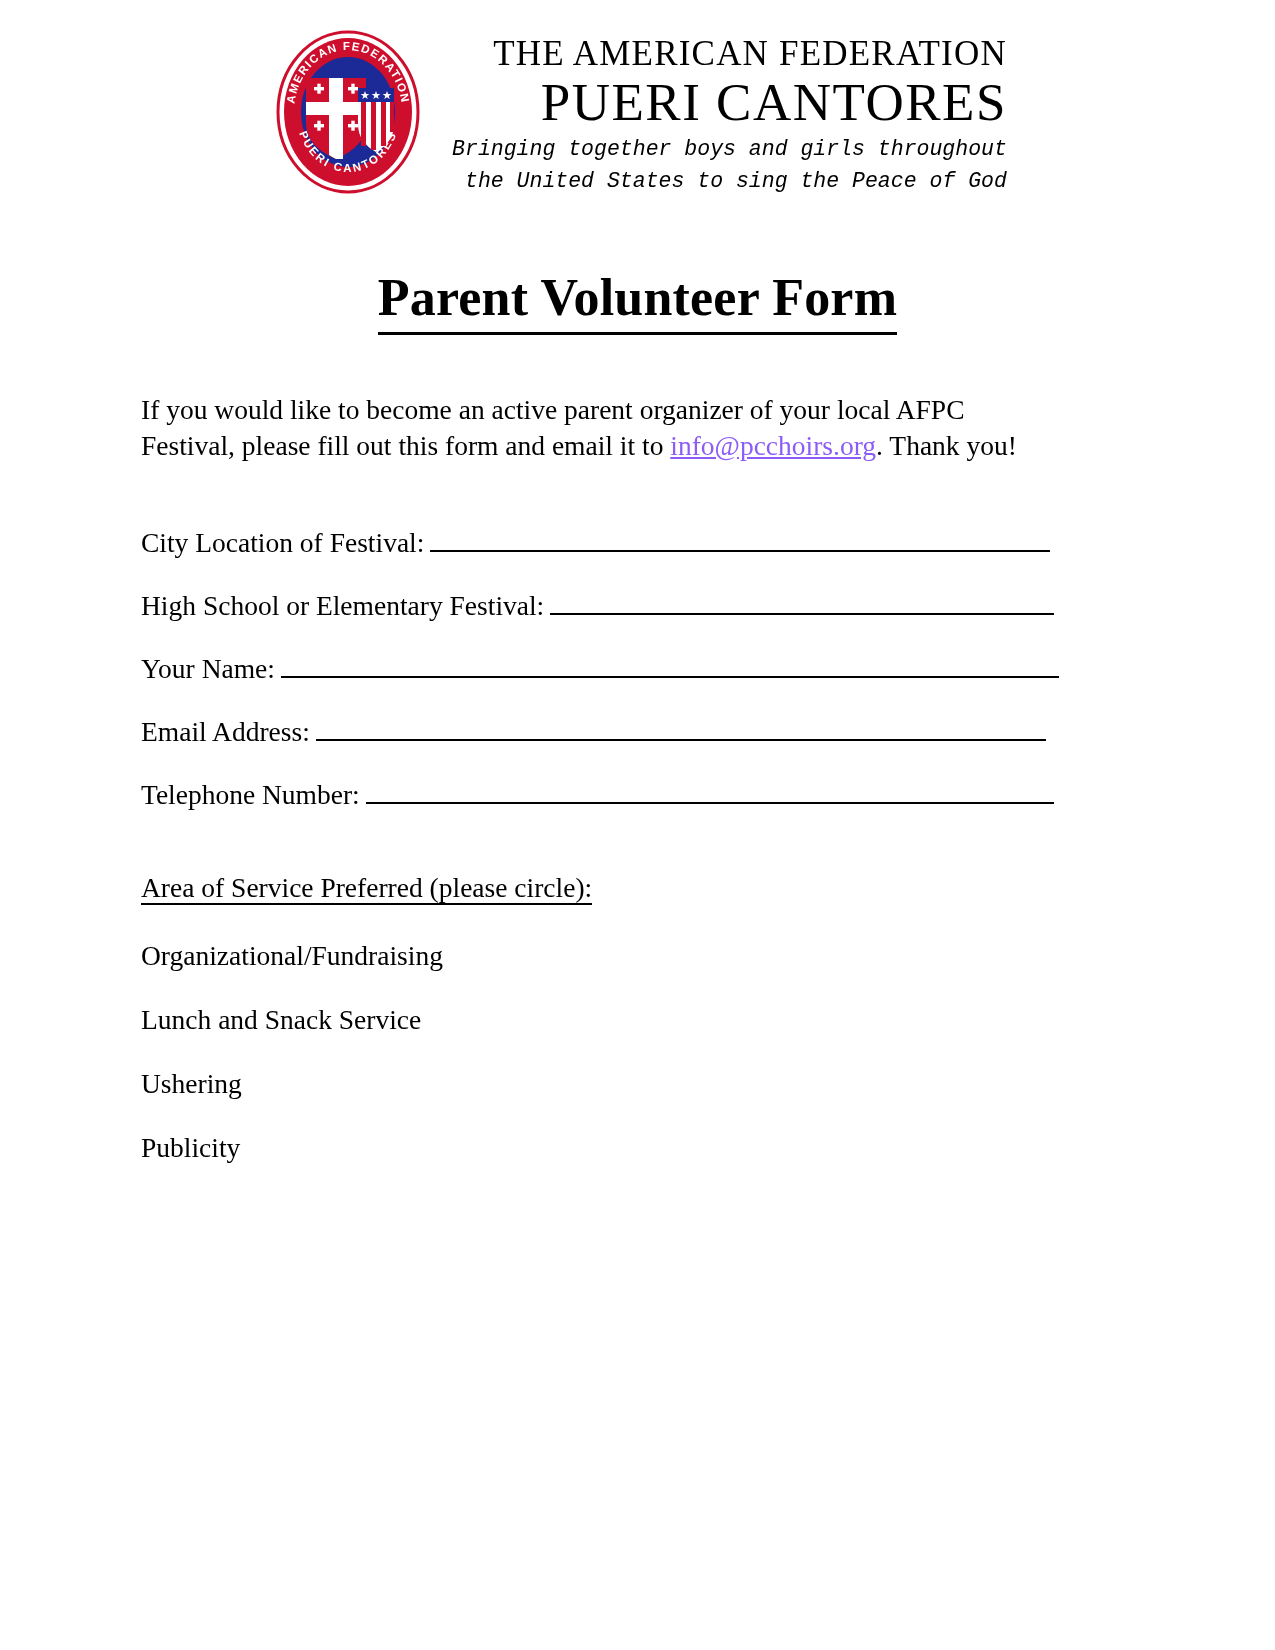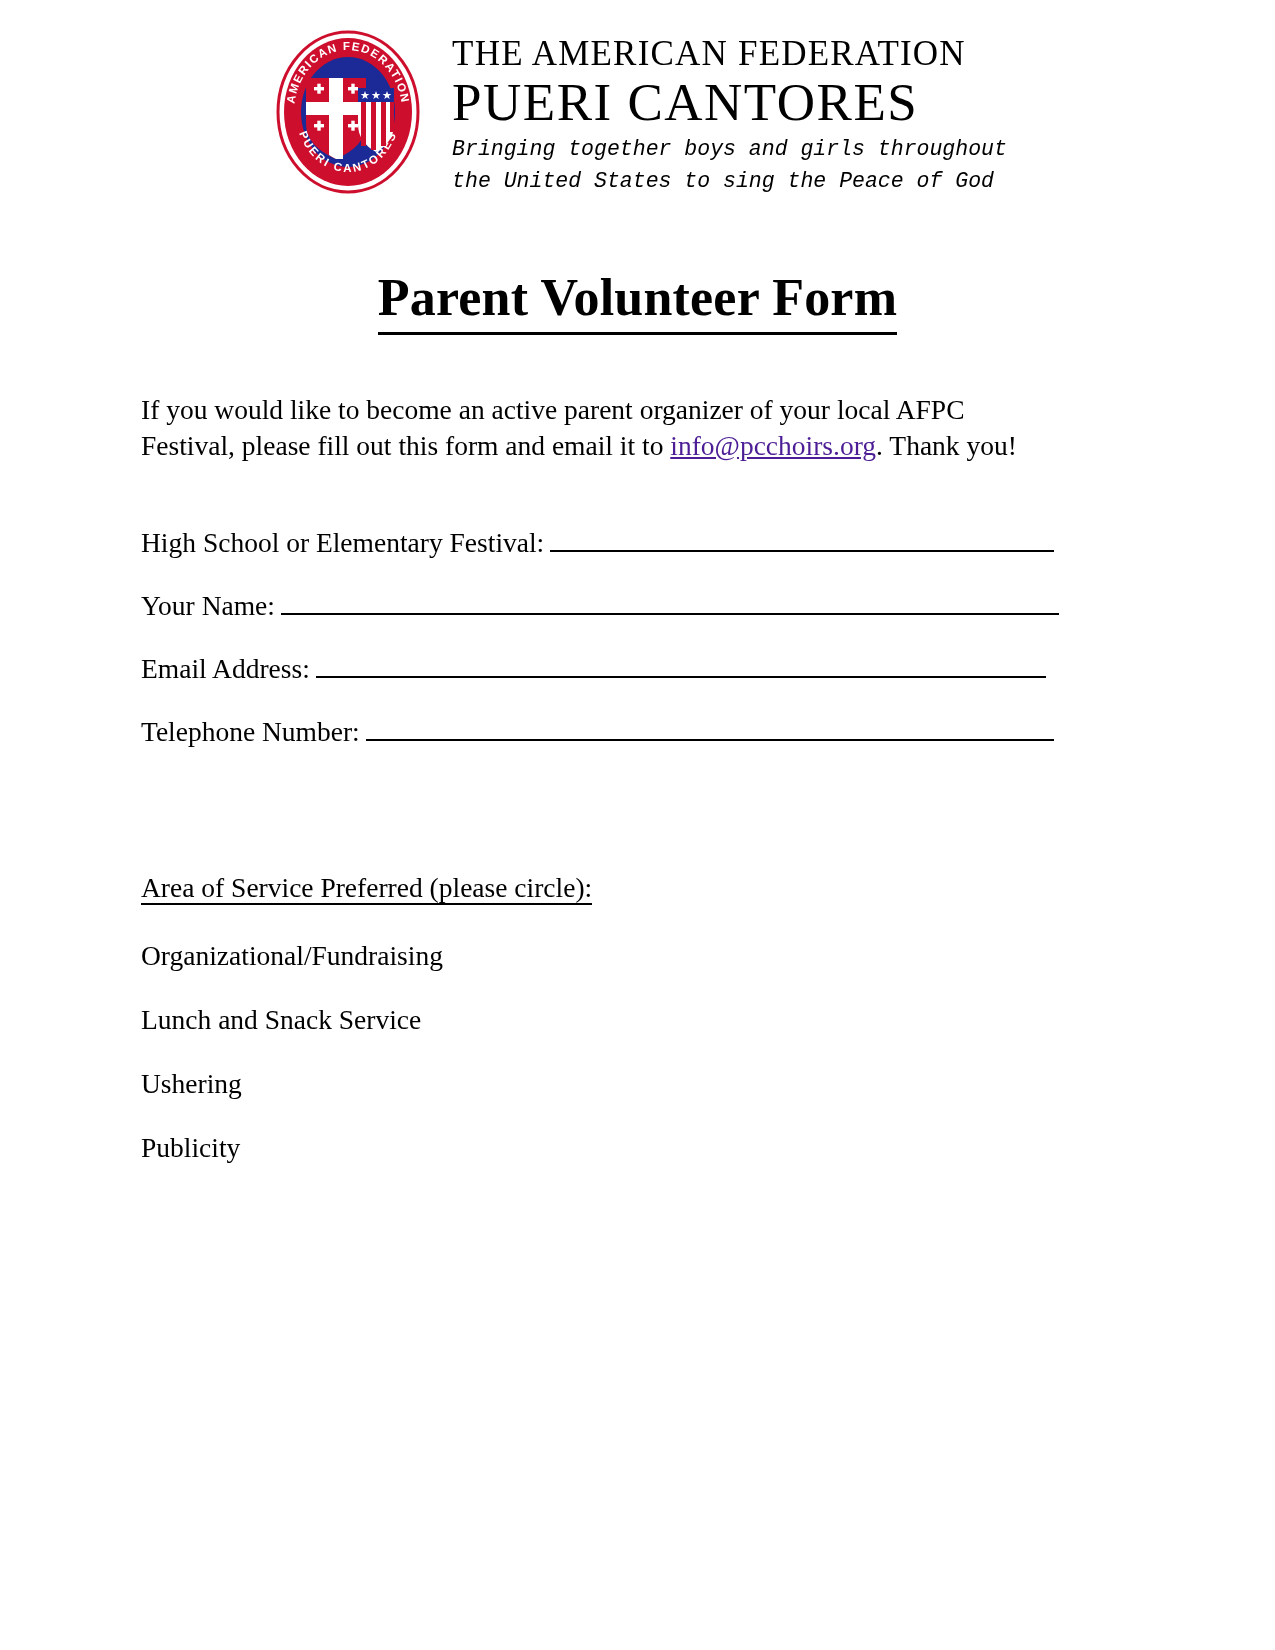--- a/index.html
+++ b/index.html
@@ -38,21 +38,21 @@
   .seal {
     position: relative;
     width: 148px;
     height: 168px;
   }
   .seal svg { display: block; width: 148px; height: 168px; }
 
   .lh-text {
     margin-left: 24px;
     padding-top: 12px;
-    text-align: left;
+    text-align: right;
   }
   .lh-line1 {
     font-family: "Liberation Serif", "DejaVu Serif", serif;
     font-size: 35px;
     letter-spacing: 1.2px;
     line-height: 1.0;
     white-space: nowrap;
   }
   .lh-line2 {
     font-family: "Liberation Serif", "DejaVu Serif", serif;
@@ -91,21 +91,21 @@
   .body-block {
     position: absolute;
     left: 141px;
     top: 392px;
     width: 960px;
     font-size: 27.5px;
     line-height: 36px;
   }
   .intro { width: 900px; }
   .link-blue {
-    color: #4c1d95;
+    color: #8b5cf6;
     text-decoration: underline;
     font-family: Liberation Serif, serif;
   }
 
   .fields {
     position: absolute;
     left: 141px;
     top: 524px;
     width: 1000px;
     font-size: 27.5px;
@@ -251,20 +251,23 @@
   <div class="doc-title">
     <span>Parent Volunteer Form</span>
   </div>
 
   <div class="body-block">
     <div class="intro"><span>If you would like to become an active parent organizer of your local AFPC Festival, please fill out this form and email it to </span><a class="link-blue" href="#">info@pcchoirs.org</a><span>. Thank you!</span></div>
   </div>
 
   <div class="fields">
 
+    <div class="field-row">
+      <span class="field-label">City Location of Festival:</span><span class="field-rule" style="width:620px;"></span>
+    </div>
 
     <div class="field-row">
       <span class="field-label">High School or Elementary Festival:</span><span class="field-rule" style="width:504px;"></span>
     </div>
 
     <div class="field-row">
       <span class="field-label">Your Name:</span><span class="field-rule" style="width:778px;"></span>
     </div>
 
     <div class="field-row">

